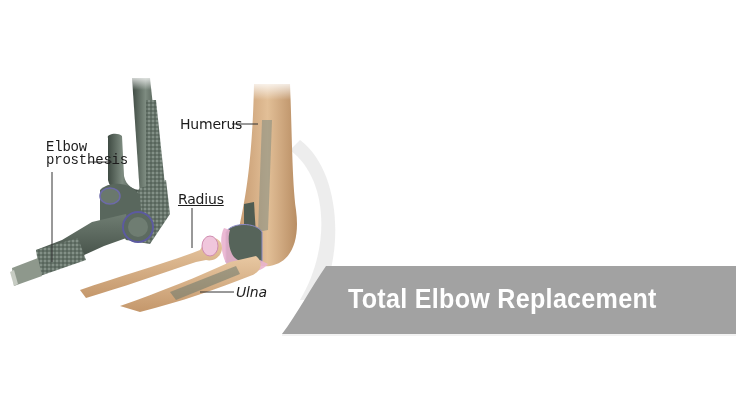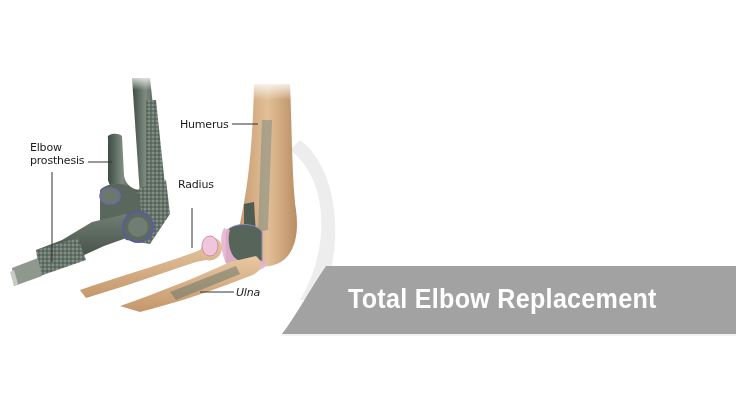--- a/index.html
+++ b/index.html
@@ -1,19 +1,19 @@
 <!DOCTYPE html>
 <html><head>
   <meta charset="utf-8">
   <style>
     html, body { margin: 0; padding: 0; background: #ffffff; }
     body { width: 736px; height: 414px; position: relative; overflow: hidden; font-family: "DejaVu Sans", sans-serif; }
     .stage { position: absolute; left: 0; top: 0; width: 736px; height: 414px; }
     .illustration { position: absolute; left: 0; top: 0; width: 736px; height: 414px; }
-    .label { position: absolute; font-family: "DejaVu Sans", sans-serif; font-size: 11px; color: #1c1c1c; line-height: 13px; white-space: nowrap; letter-spacing: -0.2px; }
+    .label { position: absolute; font-family: "DejaVu Sans", sans-serif; font-size: 14px; color: #1c1c1c; line-height: 13px; white-space: nowrap; letter-spacing: -0.2px; }
     .banner-title { position: absolute; left: 348px; top: 283px; width: 380px; font-family: "Liberation Sans", sans-serif; font-weight: bold; font-size: 27px; color: #ffffff; letter-spacing: 0.3px; white-space: nowrap; line-height: 32px; transform: scaleX(0.93); transform-origin: left center; }
   </style>
 </head>
 <body>
 
 <div class="stage">
 
   <svg class="illustration" viewBox="0 0 736 414" xmlns="http://www.w3.org/2000/svg">
     <defs>
       <linearGradient id="metalV" x1="0" y1="0" x2="1" y2="0">
@@ -86,22 +86,22 @@
     <line x1="232" y1="124" x2="258" y2="124" stroke="#333333" stroke-width="1"></line>
     <line x1="192" y1="208" x2="192" y2="248" stroke="#333333" stroke-width="1"></line>
     <line x1="200" y1="292" x2="234" y2="292" stroke="#333333" stroke-width="1"></line>
 
     <rect x="126" y="74" width="40" height="16" fill="url(#fadeTop)"></rect>
 
     <path d="M326 266 L736 266 L736 334 L282 334 C296 316 312 286 326 266 Z" fill="#a2a2a2"></path>
     <line x1="282" y1="335" x2="736" y2="335" stroke="#e6e6e6" stroke-width="1"></line>
   </svg>
 
-  <div class="label" style="left:30px; top:141px;">
+  <div class="label" style="left:46px; top:141px;font-family:Liberation Mono, monospace;">
     <div>Elbow</div>
     <div>prosthesis</div>
   </div>
   <div class="label" style="left:180px; top:118px;">Humerus</div>
-  <div class="label" style="left:178px; top:178px;">Radius</div>
+  <div class="label" style="left:178px; top:193px;text-decoration:underline;">Radius</div>
   <div class="label" style="left:236px; top:286px;font-style:italic;">Ulna</div>
 
   <div class="banner-title">Total Elbow Replacement</div>
 </div>
 
 </body></html>

